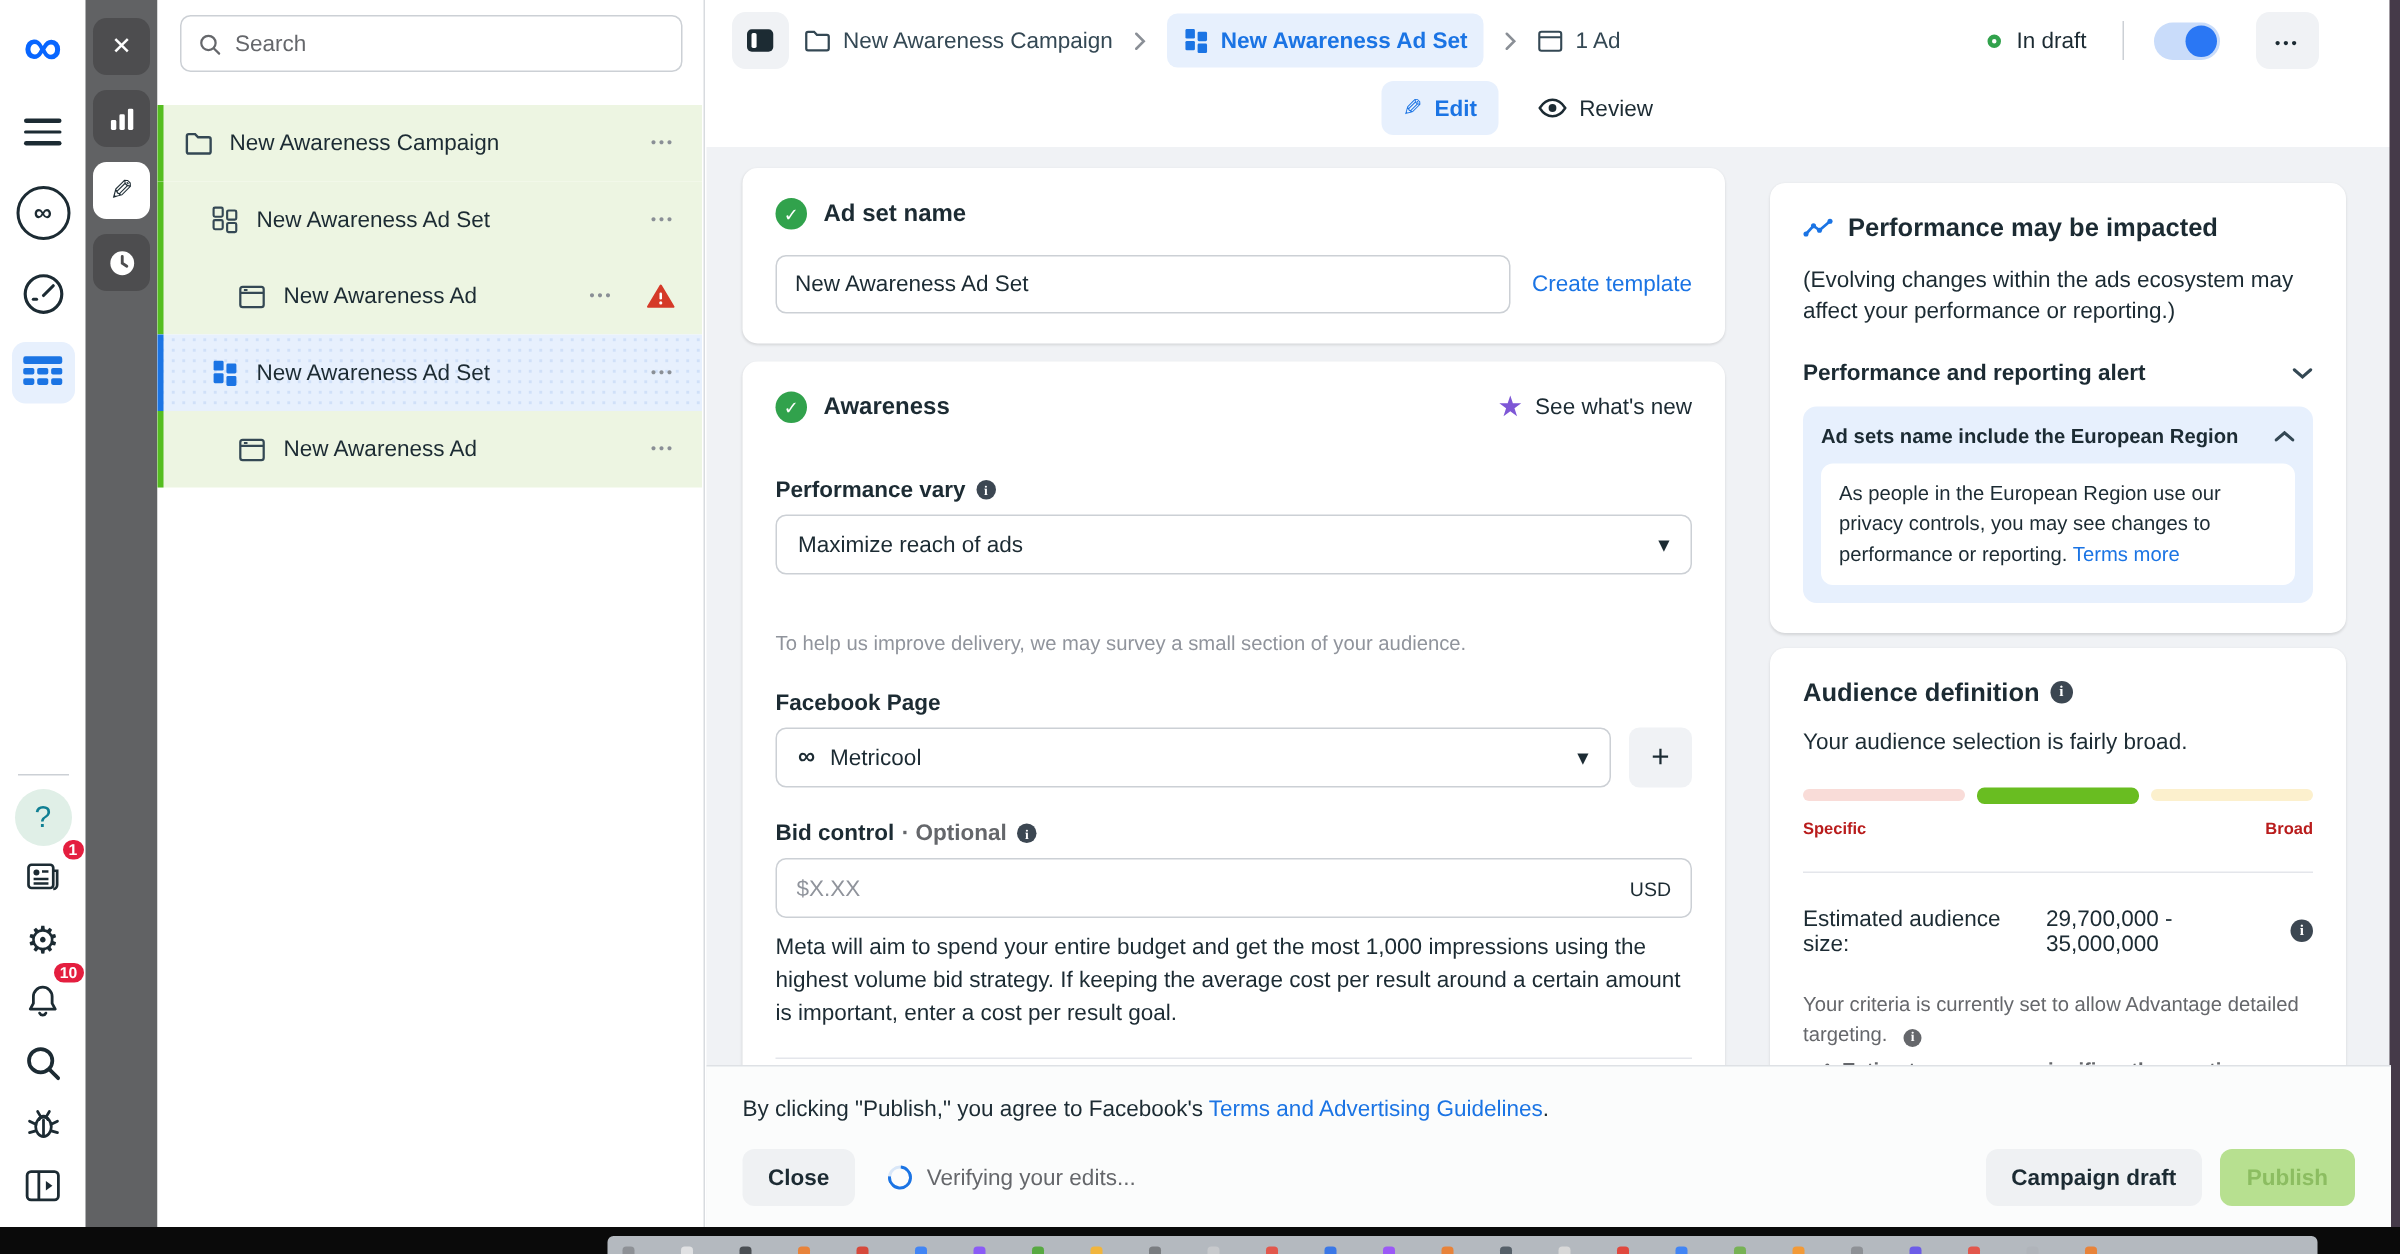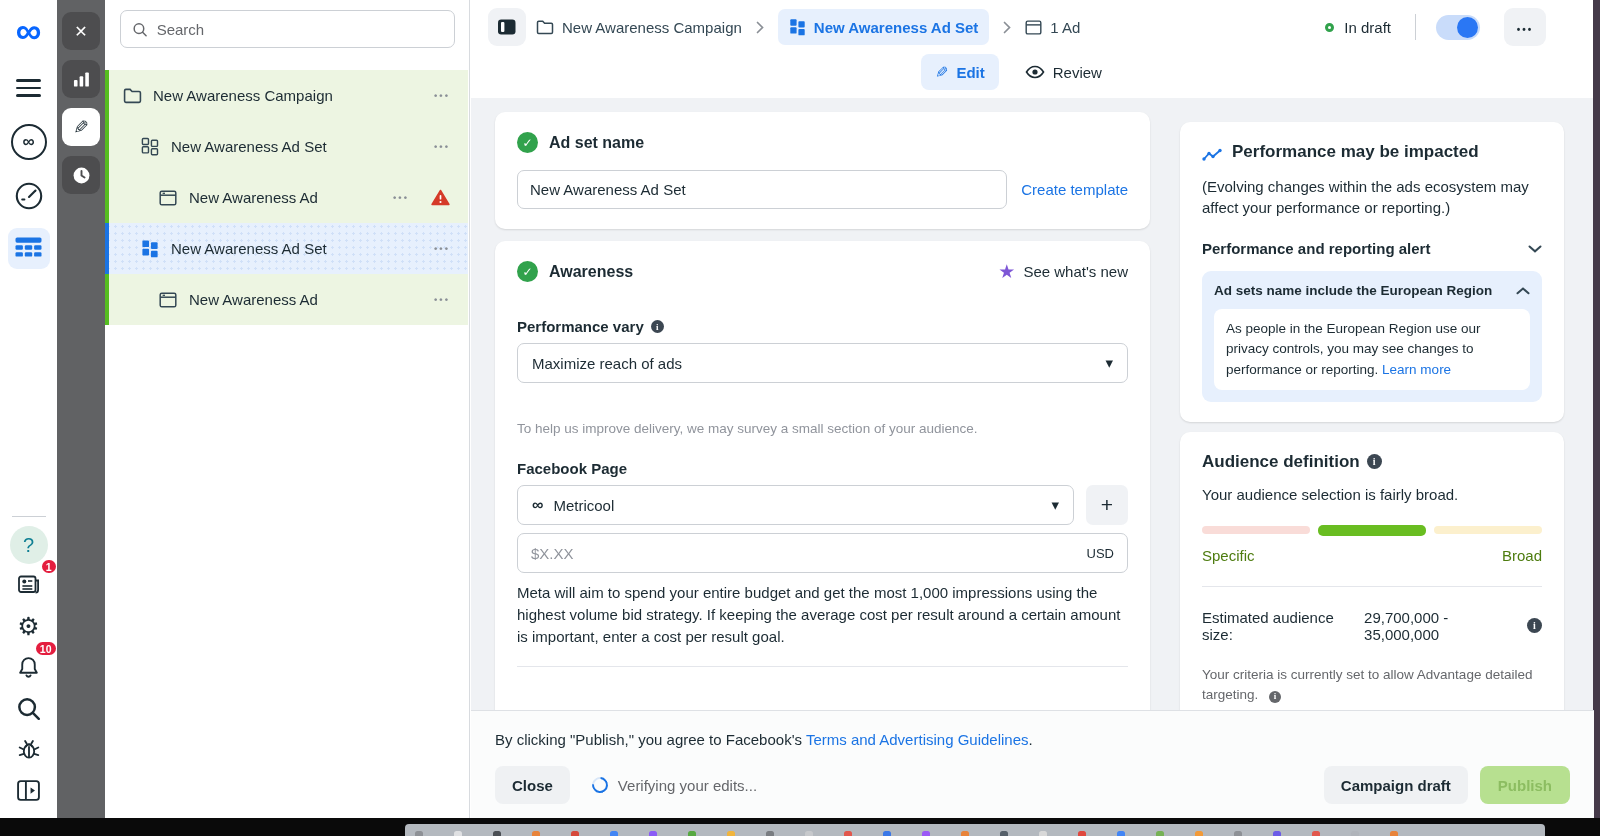--- a/index.html
+++ b/index.html
@@ -106,35 +106,35 @@
   .fb-inf::before { content:"∞"; }
   .plus-btn { width:42px; height:40px; border:none; border-radius:7px; background:#f0f2f5; font-size:21px; color:#1c2b33; cursor:pointer; }
   .bidbox { height:40px; border:1px solid #ccd0d5; border-radius:7px; display:flex; align-items:center; padding:0 13px; margin-top:8px; background:#fff; }
   .bidbox input { border:none; outline:none; flex:1; font-size:15px; font-family:inherit; color:#1c2b33; }
   .bidbox input::placeholder { color:#90949c; }
   .usd { font-size:13px; color:#1c2b33; }
   .bid-help { margin-top:9px; font-size:15px; color:#1c2b33; line-height:1.47; }
   .aw-div { border-top:1px solid #e4e6eb; margin-top:18px; }
 
   
-  .perf-title { display:flex; align-items:flex-end; gap:10px; font-size:17px; font-weight:700; color:#1c2b33; }
+  .perf-title { display:flex; align-items:center; gap:10px; font-size:17px; font-weight:700; color:#1c2b33; }
   .perf-sub { margin-top:14px; font-size:15px; color:#1c2b33; line-height:1.4; }
   .alert-row { display:flex; align-items:center; margin-top:22px; font-size:15px; font-weight:700; color:#1c2b33; cursor:pointer; }
   .alert-row .chev { margin-left:auto; display:flex; }
   .eu-box { margin-top:14px; background:#e7f0fd; border-radius:9px; padding:12px; }
   .eu-head { display:flex; align-items:center; font-size:13.5px; font-weight:700; color:#1c2b33; cursor:pointer; }
   .eu-head .chev { margin-left:auto; display:flex; }
   .eu-inner { margin-top:11px; background:#fff; border-radius:8px; padding:10px 12px; font-size:13.5px; color:#1c2b33; line-height:1.5; }
   .aud-title { display:flex; align-items:center; font-size:17px; font-weight:700; color:#1c2b33; }
   .aud-title .info { width:15px; height:15px; font-size:10px; }
   .aud-sum { margin-top:14px; font-size:15px; color:#1c2b33; }
   .gauge-bar { display:flex; align-items:center; gap:8px; margin-top:22px; }
   .seg { height:8px; border-radius:5px; flex:1; }
   .seg.mid { height:11px; }
-  .scale-row { display:flex; justify-content:space-between; margin-top:11px; font-size:15px; color:#4d7c0f; }
+  .scale-row { display:flex; justify-content:space-between; margin-top:11px; font-size:11px; color:#b91c1c;font-weight:bold; }
   .aud-div { border-top:1px solid #e4e6eb; margin-top:22px; }
   .est-row { display:flex; align-items:center; margin-top:22px; font-size:15px; color:#1c2b33; gap:5px; }
   .est-row .info { width:15px; height:15px; font-size:10px; margin-left:4px; }
   .criteria { margin-top:22px; font-size:13.5px; color:#65676b; line-height:1.5; }
   .criteria .info { width:12px; height:12px; background:#65676b; }
   .estimates { display:flex; gap:8px; margin-top:6px; font-size:13.5px; font-weight:700; color:#65676b; align-items:flex-start; }
   .estimates svg { flex:none; margin-top:2px; }
 
   
   .footer { position:absolute; left:471px; top:710px; width:1123px; height:108px; background:#fbfcfc; border-top:1px solid #dee1e5; padding:20px 24px 0 24px; z-index:6; }
@@ -450,20 +450,25 @@
         </div>
         <div class="fb-row">
           <div class="selectbox">
             <span class="fb-inf"></span>
             <span>Metricool</span>
             <span class="caret"></span>
           </div>
           <button class="plus-btn">+</button>
         </div>
 
+        <div class="flabel" style="margin-top:22px;">
+          <span>Bid control</span>
+          <span class="opt">· Optional</span>
+          <span class="info"></span>
+        </div>
         <div class="bidbox">
           <input placeholder="$X.XX" style="">
           <span class="usd">USD</span>
         </div>
         <p class="bid-help">Meta will aim to spend your entire budget and get the most 1,000 impressions using the highest volume bid strategy. If keeping the average cost per result around a certain amount is important, enter a cost per result goal.</p>
         <div class="aw-div"></div>
       </section>
     </div>
 
     <div class="col-right">
@@ -494,21 +499,21 @@
           <div class="eu-head">
             <span>Ad sets name include the European Region</span>
             <span class="chev">
                 <svg width="14" height="8" viewBox="0 0 14 8">
                   <polyline points="1.5,6.3 7,1.5 12.5,6.3" fill="none" stroke="#344854" stroke-width="2" stroke-linecap="round"></polyline>
                 </svg>
               </span>
           </div>
           <div class="eu-inner">
             <span>As people in the European Region use our privacy controls, you may see changes to performance or reporting.</span>
-            <a class="link" style="font-size:13.5px;">Learn more</a>
+            <a class="link" style="font-size:13.5px;">Terms more</a>
           </div>
         </div>
       </section>
 
       <section class="card" style="min-height:380px;">
         <div class="aud-title">
           <span>Audience definition</span>
           <span class="info"></span>
         </div>
         <p class="aud-sum">Your audience selection is fairly broad.</p>

